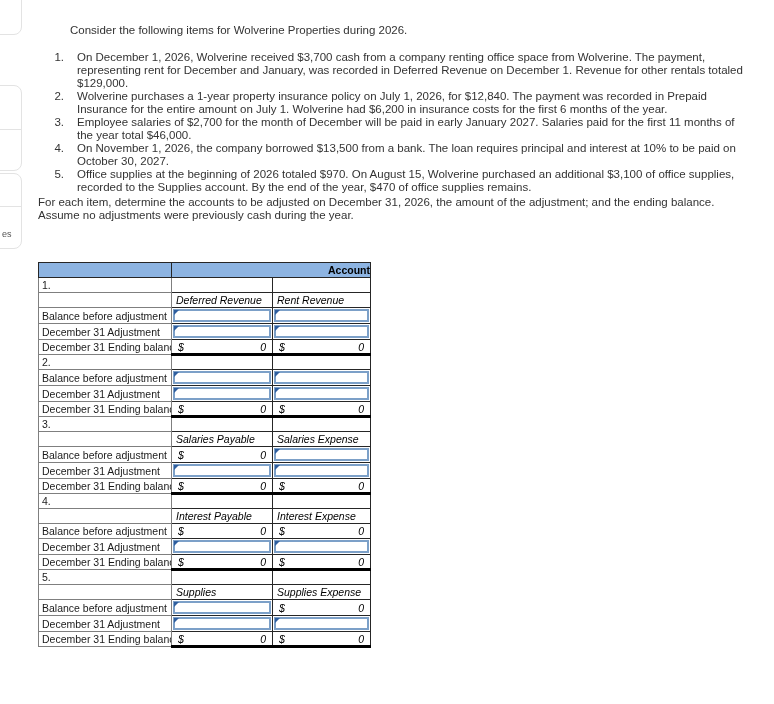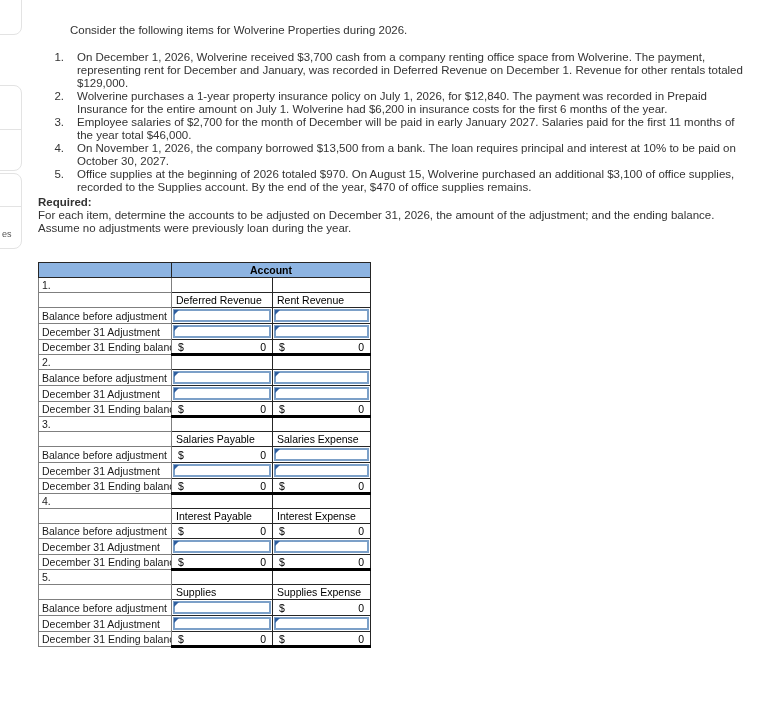--- a/index.html
+++ b/index.html
@@ -47,25 +47,25 @@
   .tbl-wrap { position: absolute; left: 38px; top: 262px; }
   table.acct {
     border-collapse: collapse; table-layout: fixed;
     width: 332px; font-size: 10.5px; color: #000000;
   }
   table.acct td { height: 15px; overflow: hidden; white-space: nowrap; }
   td.lbl {
     border: 1px solid #7f7f7f;
     padding: 0 3px; text-align: left; color: #1a1a1a;
   }
-  td.cell { border: 1px solid #262626; padding: 0 4px; background: #ffffff; }
+  td.cell { border: 1px solid #262626; padding: 0 4px; background: #ffffff; font-style: italic; }
   tr.hdr-row td {
     background: var(--hdr-blue, #8db4e2);
     border: 1px solid #262626;
-    font-weight: bold; text-align: center; color: #000;
+    font-weight: bold; text-align: right; color: #000;
   }
   td.acct-name { text-align: left; }
   td.icell { padding: 1px; }
   .inp {
     position: relative; height: 13px; width: 100%;
     border: 2px solid var(--input-border, #7ca0c8);
     background: #ffffff;
   }
   .tri {
     position: absolute; top: -1px; left: -1px;
@@ -108,23 +108,22 @@
     <span class="n">4.</span>
     <span class="t">On November 1, 2026, the company borrowed $13,500 from a bank. The loan requires principal and interest at 10% to be paid on October 30, 2027.</span>
   </div>
   <div class="item">
     <span class="n">5.</span>
     <span class="t">Office supplies at the beginning of 2026 totaled $970. On August 15, Wolverine purchased an additional $3,100 of office supplies, recorded to the Supplies account. By the end of the year, $470 of office supplies remains.</span>
   </div>
 </div>
 
 <div class="required">
-  <div class="req-label">Required:</div>
   <div>For each item, determine the accounts to be adjusted on December 31, 2026, the amount of the adjustment; and the ending balance.</div>
-  <div>Assume no adjustments were previously loan during the year.</div>
+  <div>Assume no adjustments were previously cash during the year.</div>
 </div>
 
 <div class="tbl-wrap">
   <table class="acct">
     <colgroup>
       <col style="width:133px">
         <col style="width:101px">
         <col style="width:98px">
     </colgroup>
     <thead>

